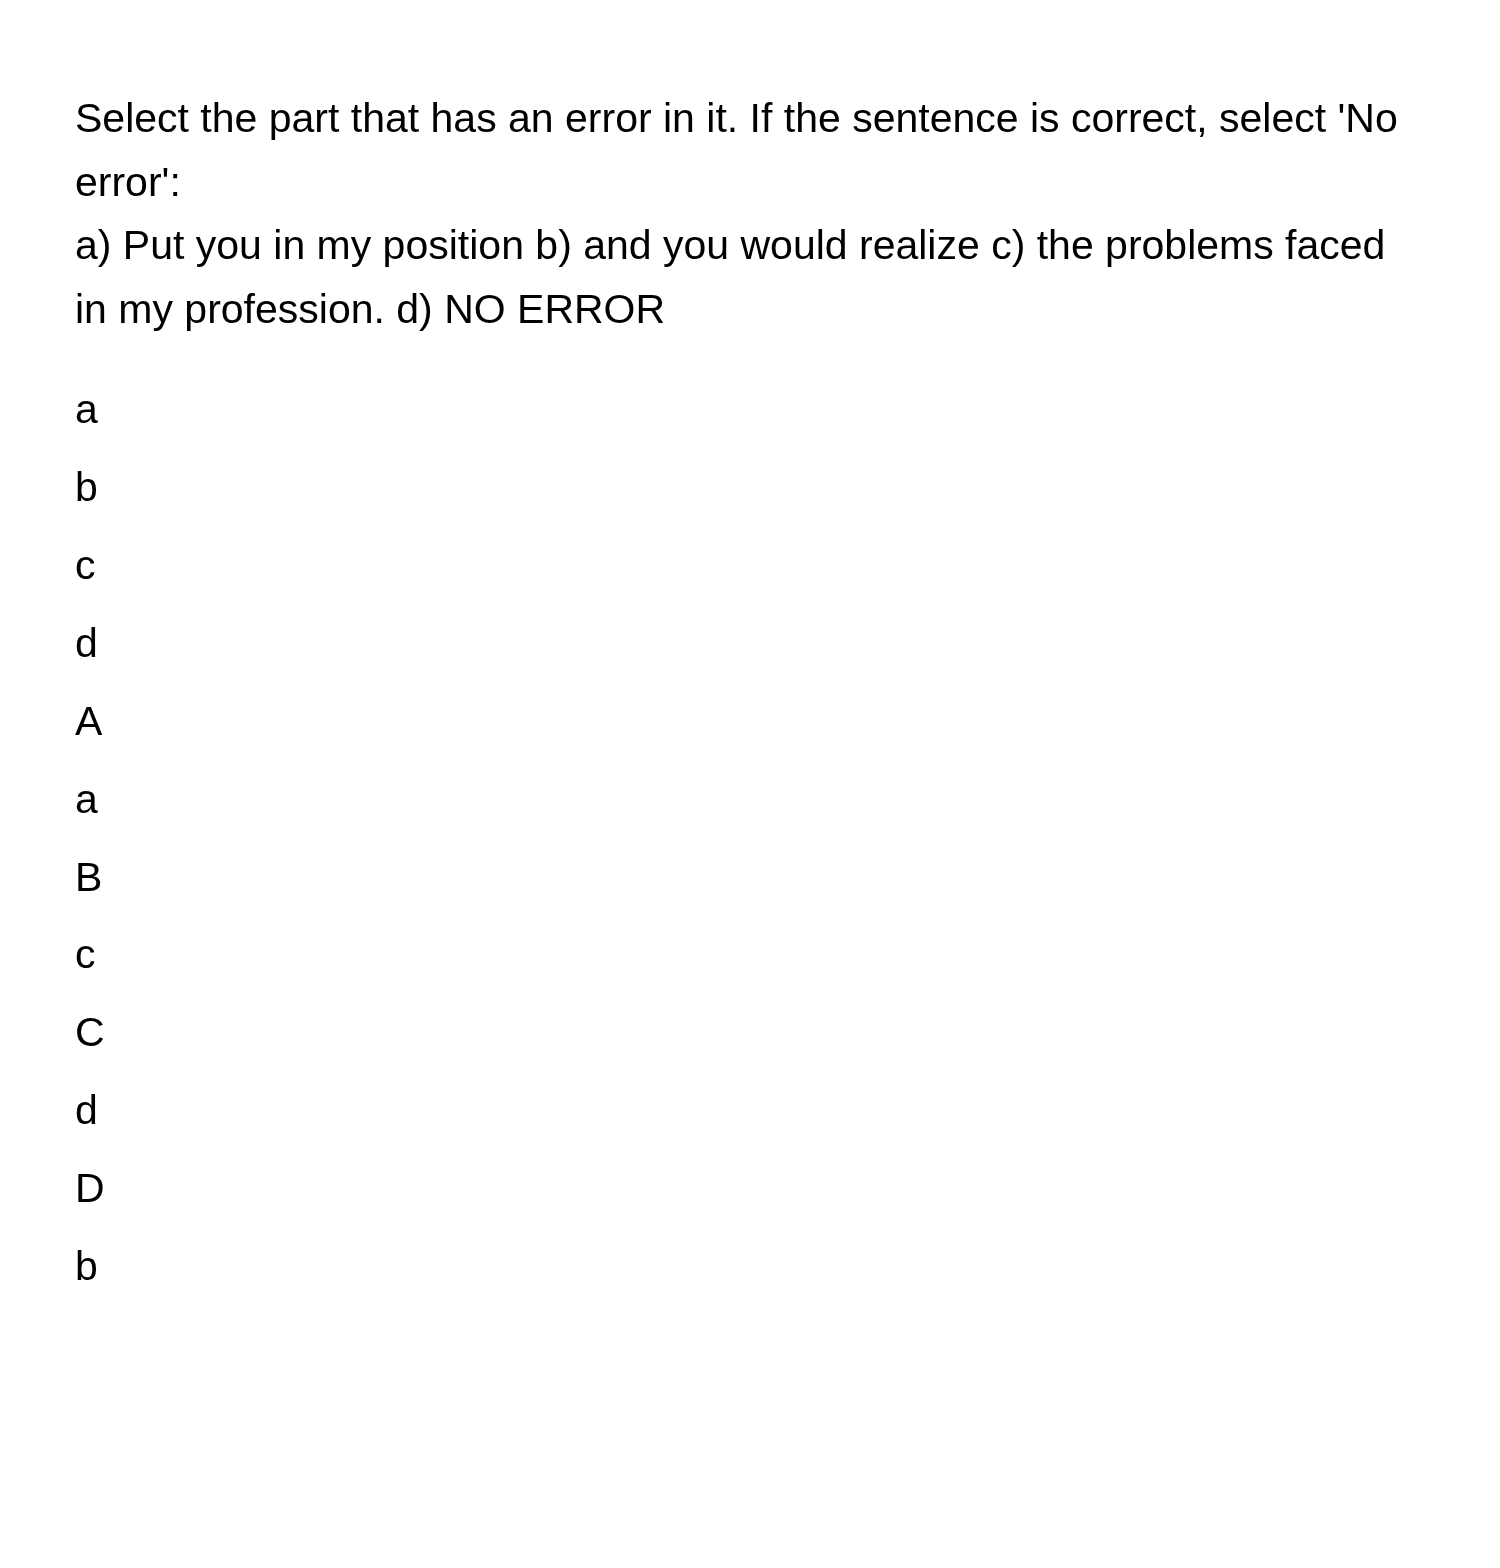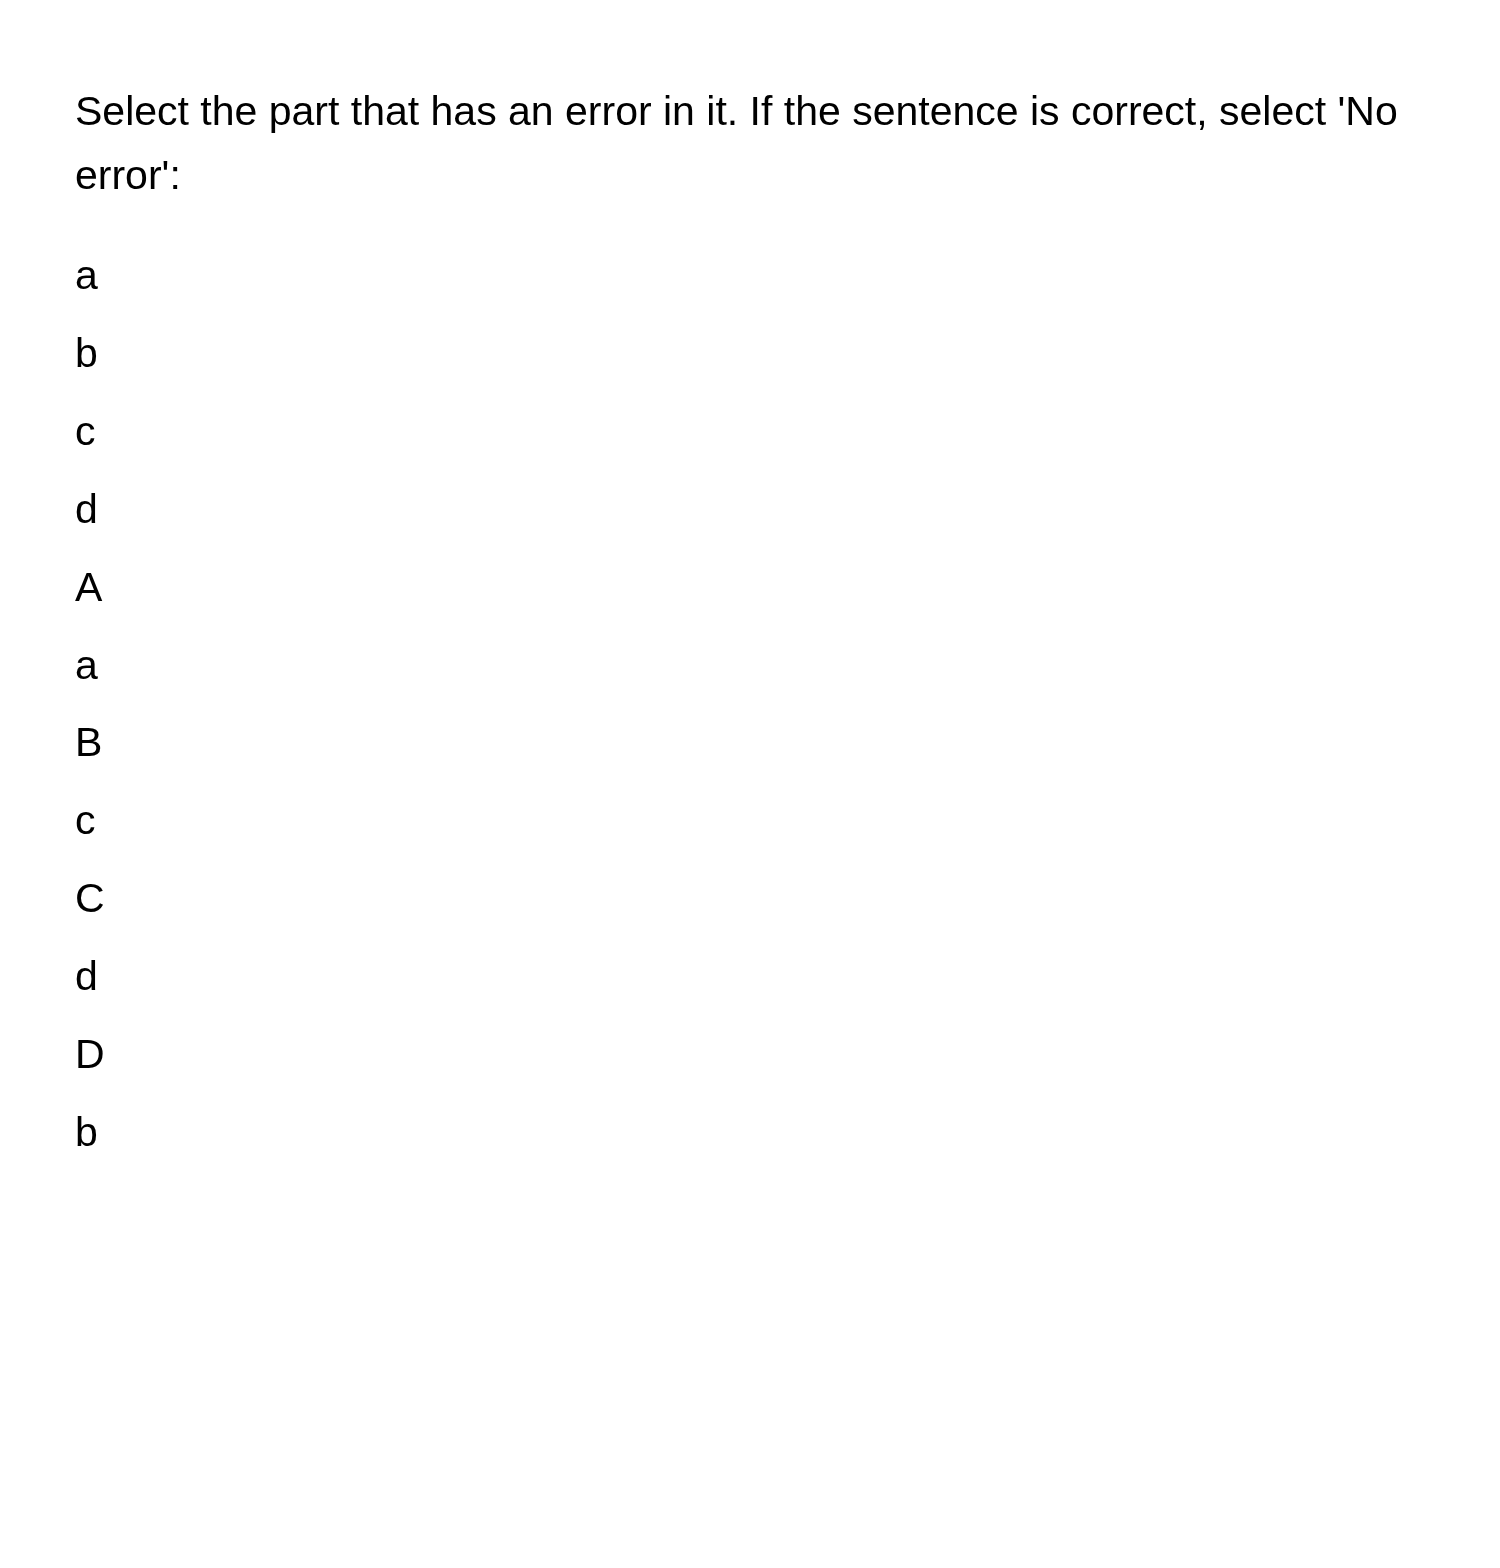--- a/index.html
+++ b/index.html
@@ -13,34 +13,36 @@
       width: 1500px;
       height: 1568px;
       padding: 80px 75px;
       color: #000000;
     }
     .question-text {
       font-size: 41px;
       line-height: 1.55;
       margin-bottom: 30px;
       font-weight: 400;
+      margin-top: 7px;
     }
     .options-list {
       font-size: 41px;
       line-height: 1.9;
     }
     .option-item {
       display: block;
     }
   </style>
 </head>
 <body>
 
 <div class="question-text">
   <span>Select the part that has an error in it. If the sentence is correct, select 'No error':</span><br>
+  <span>a) Put you in my position b) and you would realize c) the problems faced in my profession. d) NO ERROR</span>
 </div>
 
 <div class="options-list">
   <span class="option-item">a</span>
   <span class="option-item">b</span>
   <span class="option-item">c</span>
   <span class="option-item">d</span>
   <span class="option-item">A</span>
   <span class="option-item">a</span>
   <span class="option-item">B</span>

